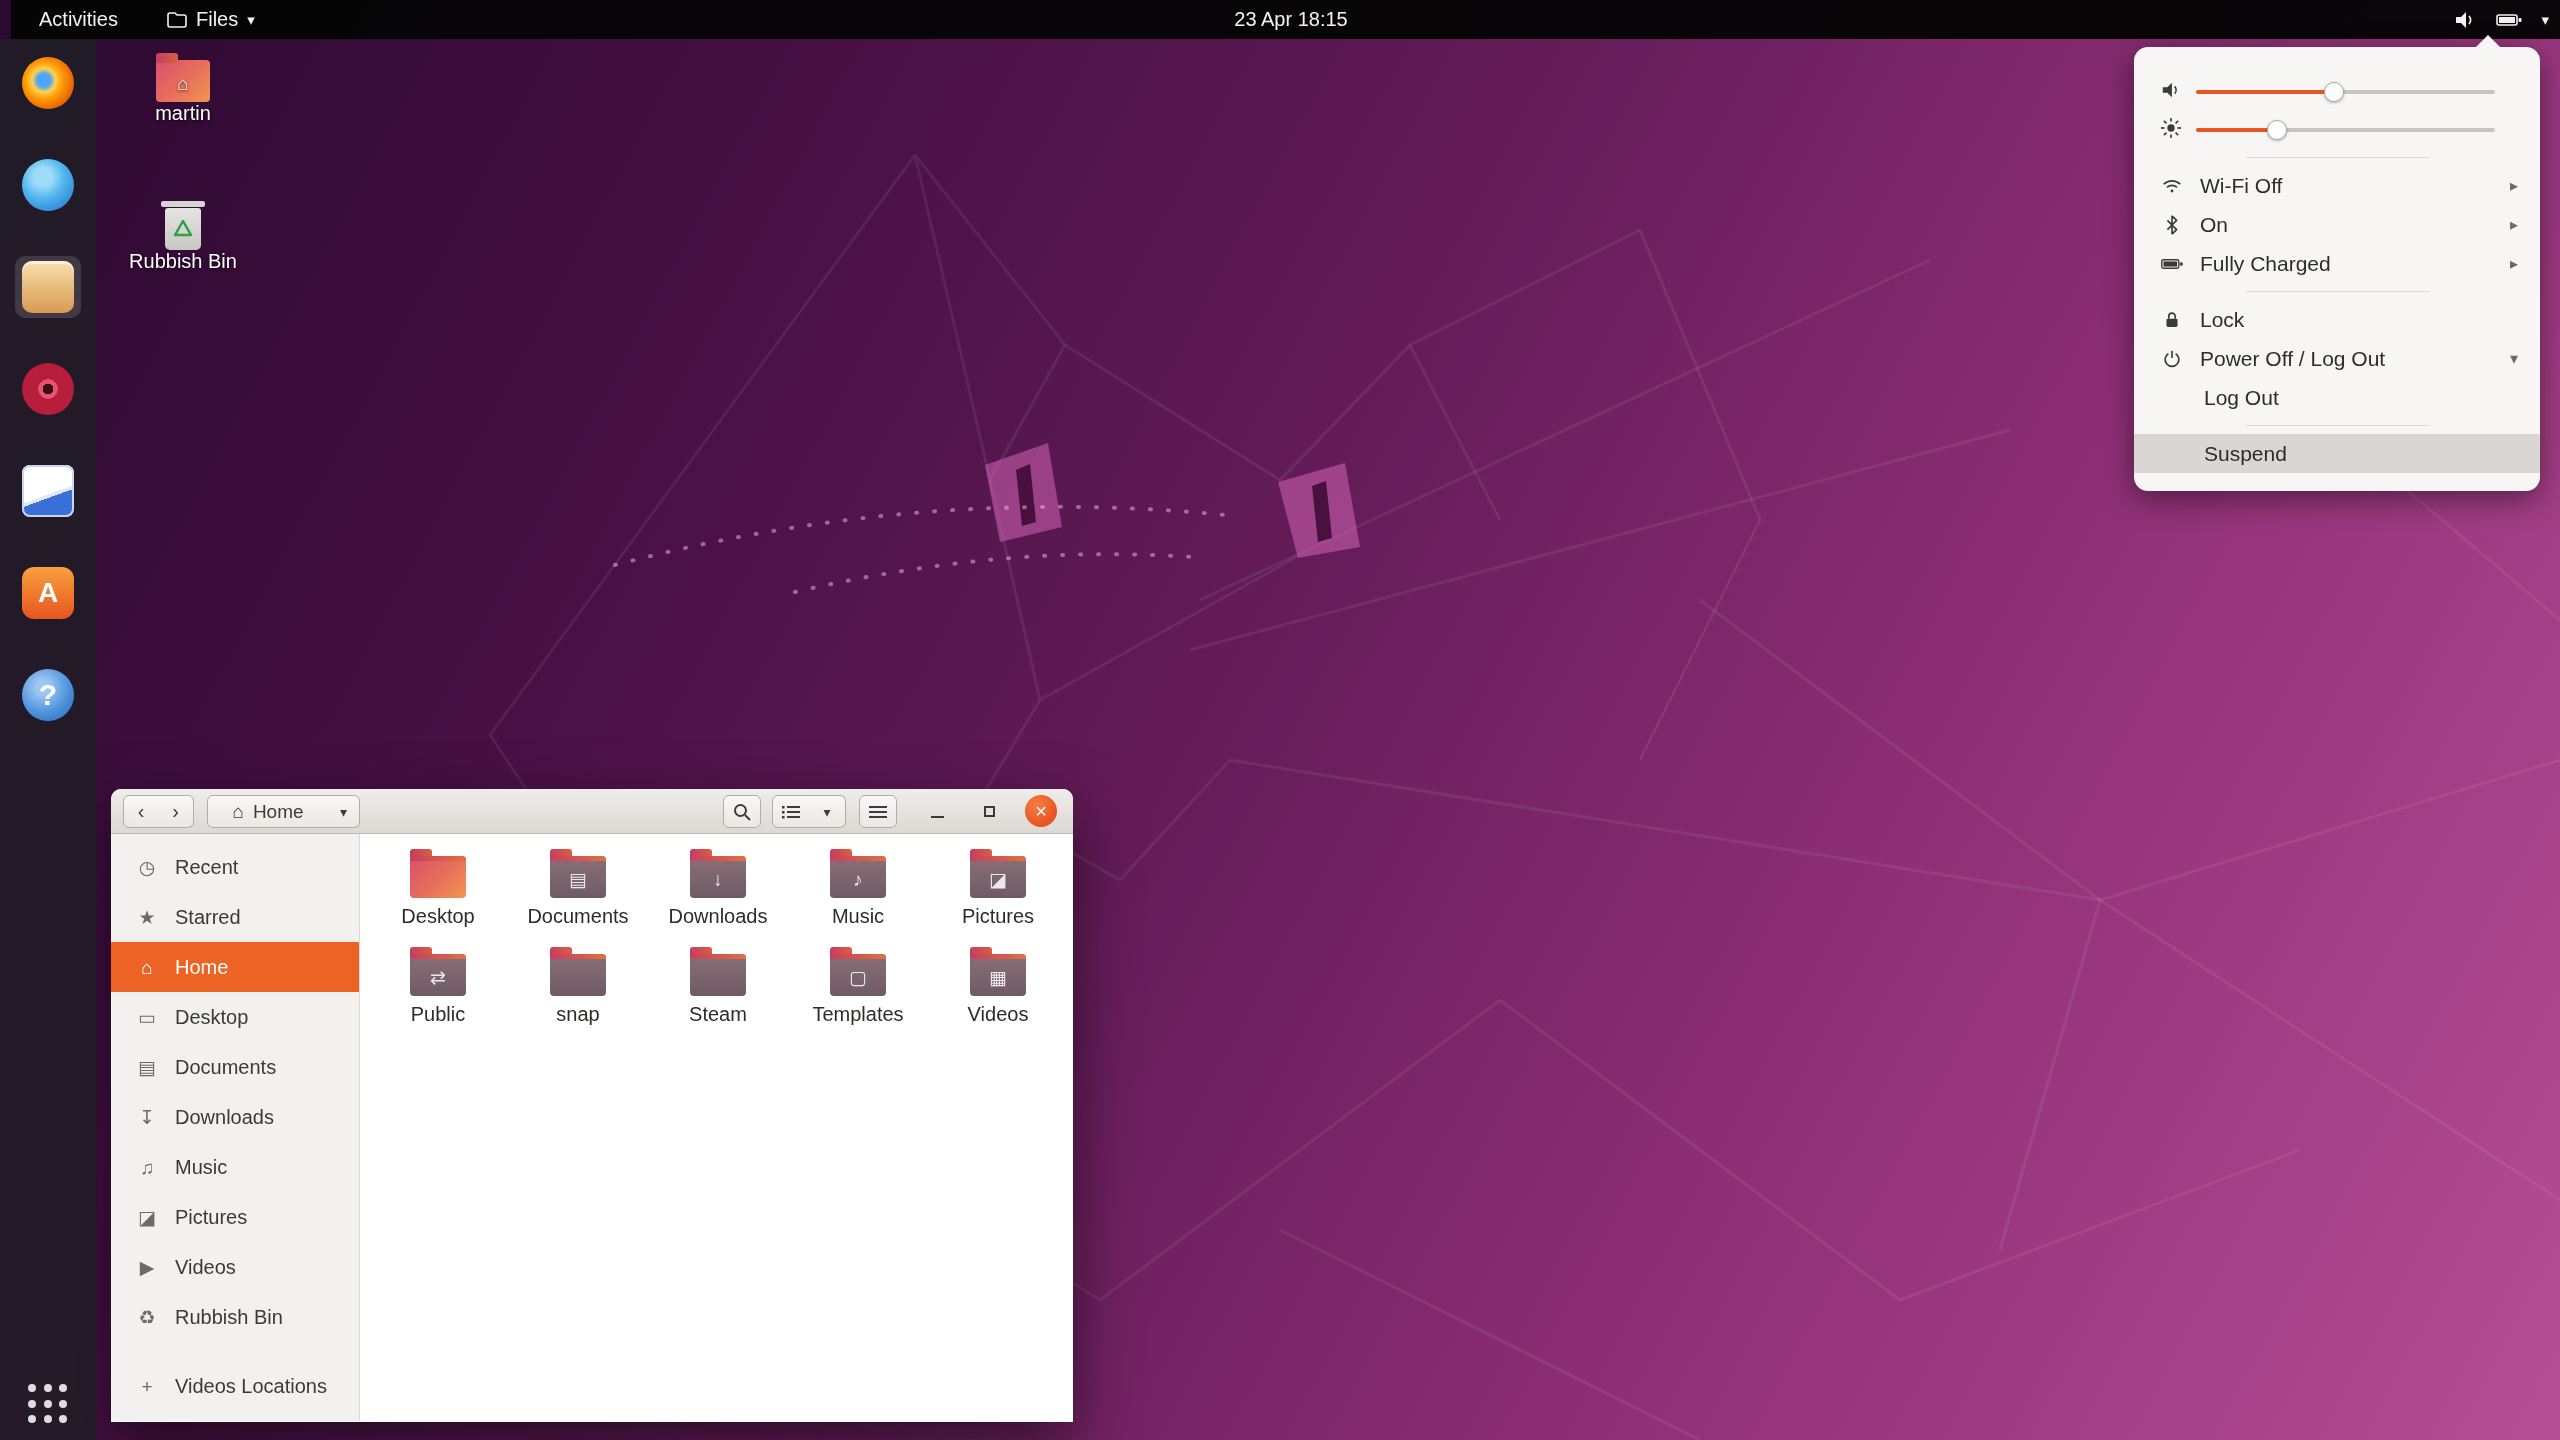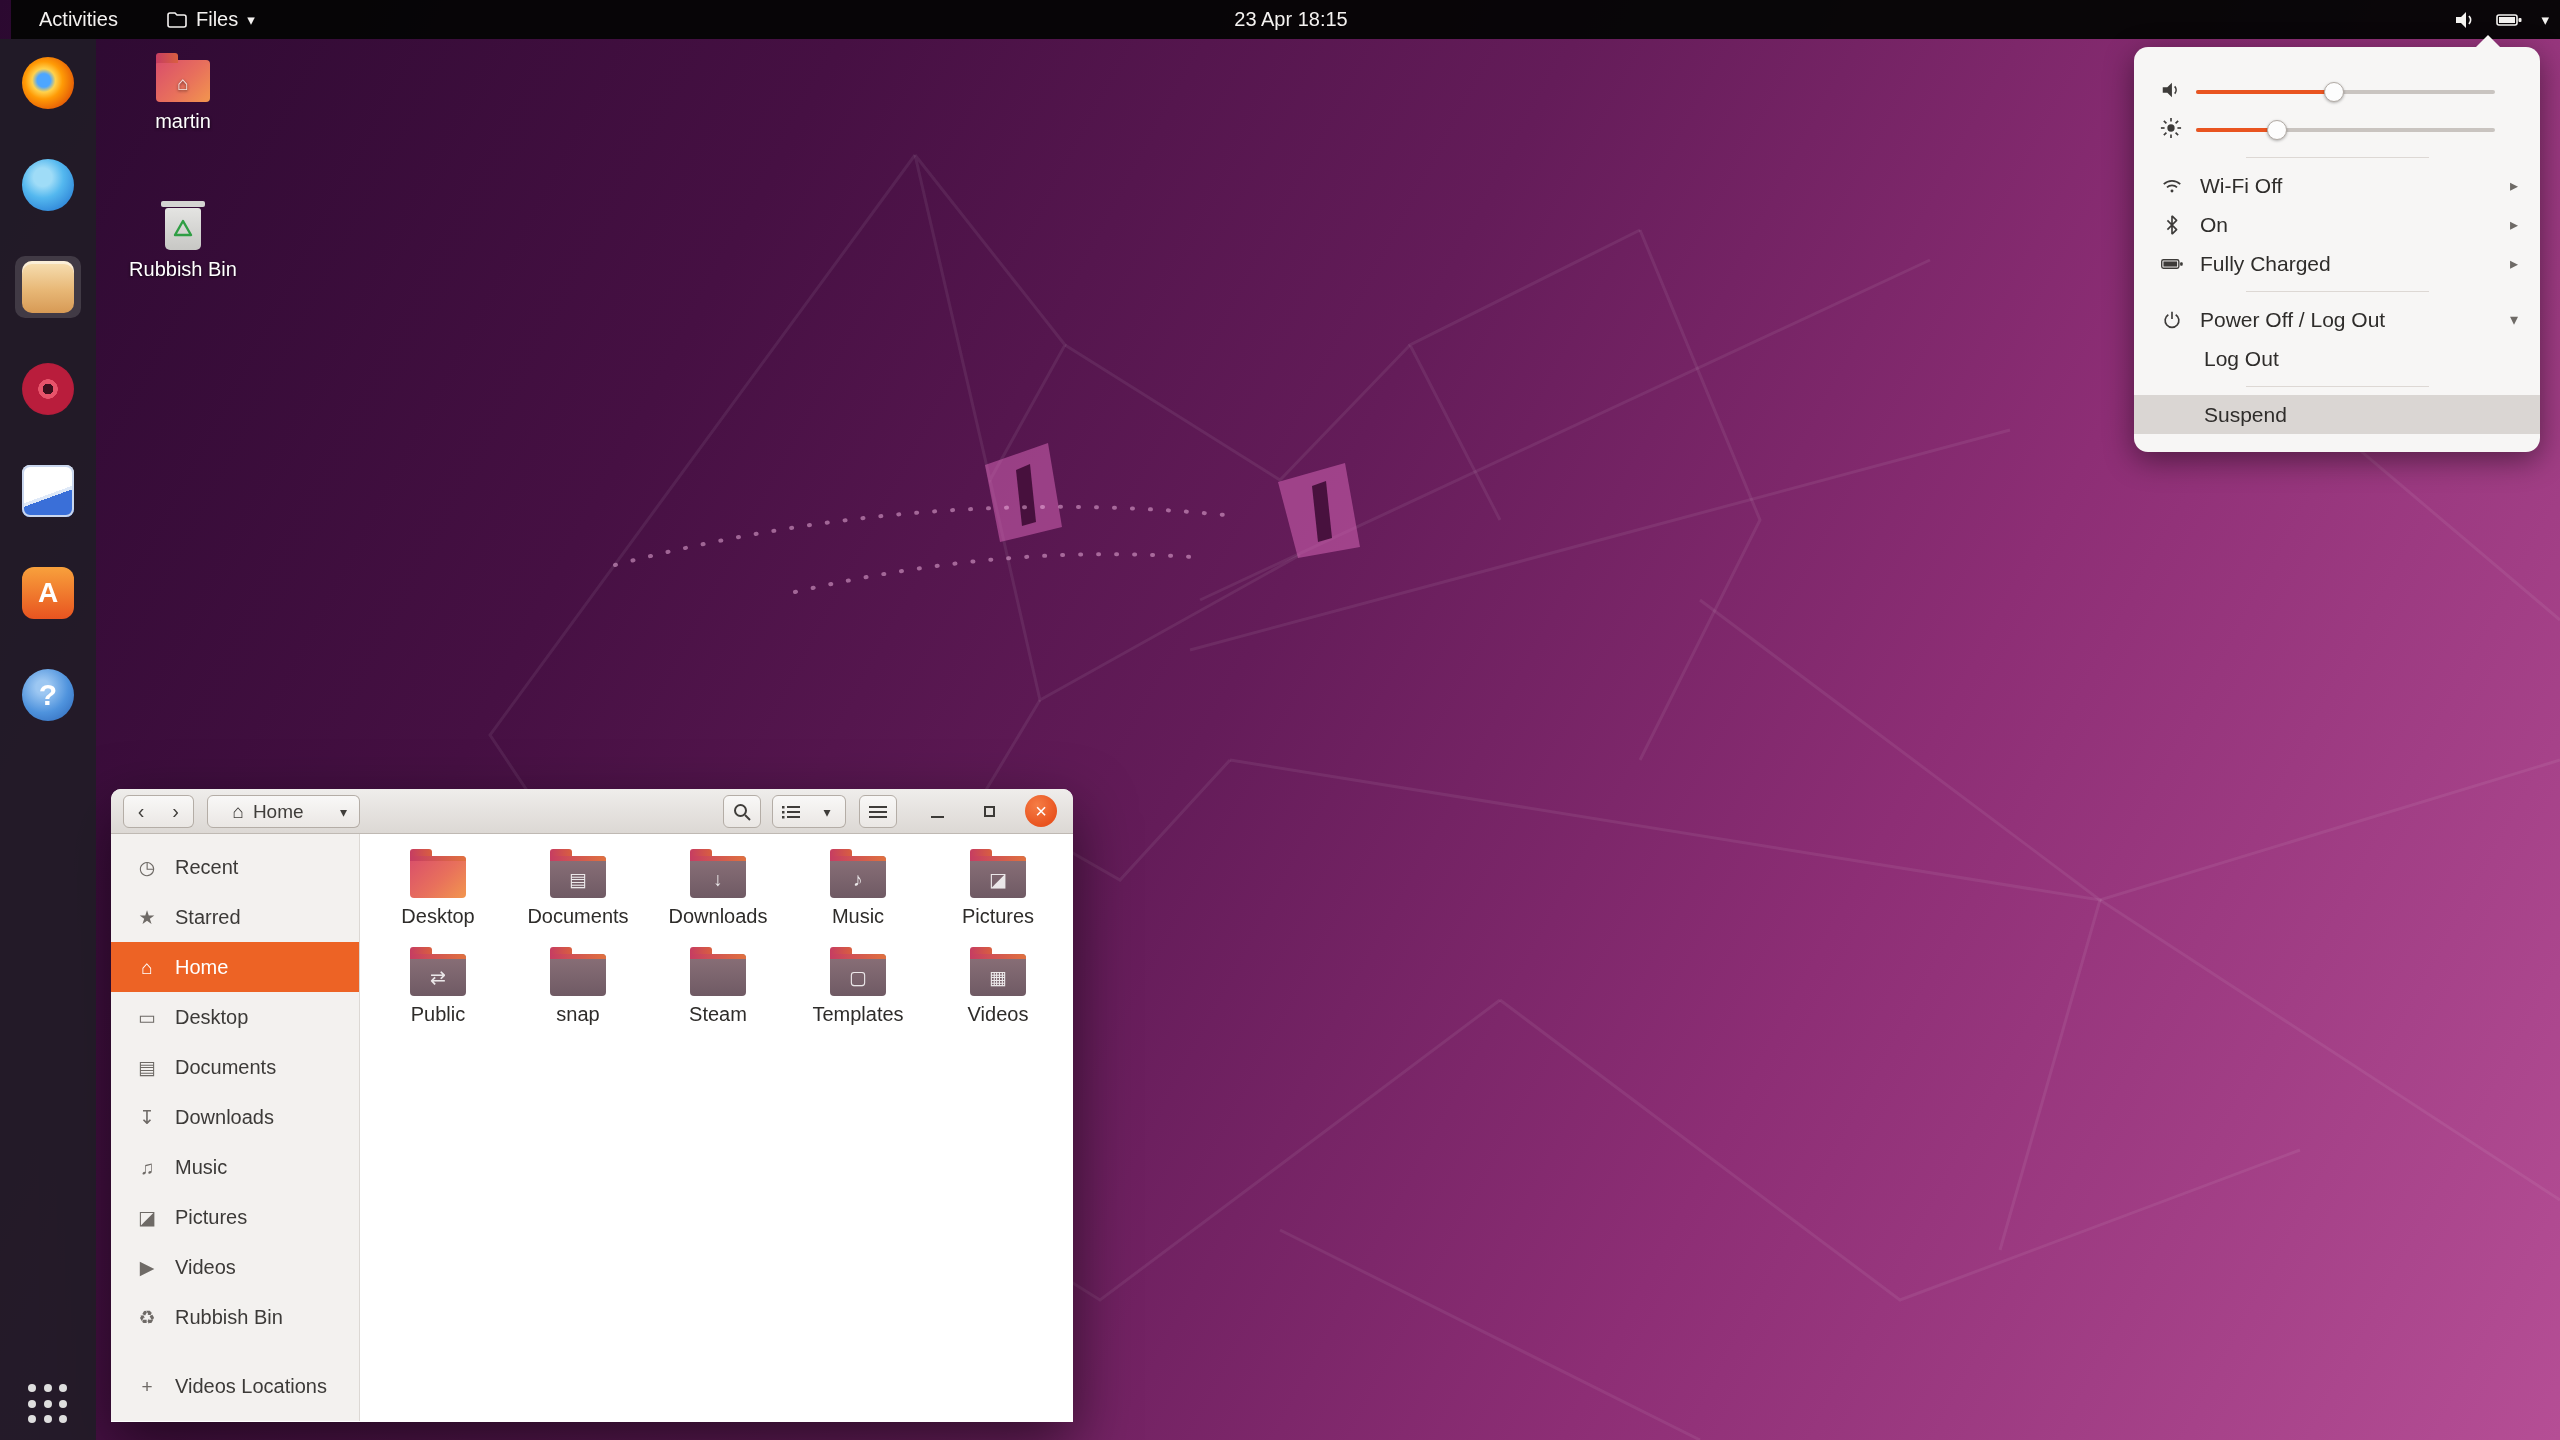--- a/index.html
+++ b/index.html
@@ -41,21 +41,21 @@
      display:flex;align-items:center;justify-content:center;color:#fff;font-size:28px;font-weight:bold; }
   .di-help { background:radial-gradient(circle at 40% 35%, #9cc7f2 0 15%, #4f93dd 55%, #2b63b5 100%);
      display:flex;align-items:center;justify-content:center;color:#fff;font-size:30px;font-weight:bold; }
   .app-grid { position:absolute; bottom:16px; left:28px; width:40px; height:40px;
      display:grid; grid-template-columns:repeat(3,1fr); gap:7px; }
   .app-grid i { width:8px; height:8px; border-radius:50%; background:#dedede; }
 
   
   .desk-icon { position:absolute; width:110px; text-align:center; color:#fff; font-size:20px;
      text-shadow:0 1px 3px rgba(0,0,0,.8); z-index:5; }
-  .desk-icon .lbl { margin-top:8px; display:block; }
+  .desk-icon .lbl { display:block; }
   .fold { width:56px; height:42px; border-radius:4px; position:relative; margin:8px auto 0;
      background:linear-gradient(180deg,#8a7078 0%,#6f5a64 100%);
      display:flex; align-items:center; justify-content:center; }
   .fold::before { content:""; position:absolute; top:-7px; left:0; width:22px; height:10px;
      border-radius:3px 3px 0 0; background:linear-gradient(90deg,#c63d62,#d95f3f); }
   .fold .stripe { position:absolute; top:0; left:0; right:0; height:5px;
      border-radius:4px 4px 0 0; background:linear-gradient(90deg,#c63d62,#e0713f); }
   .fold.gradient { background:linear-gradient(135deg,#d94e6b 0%,#e8705c 55%,#f2964e 100%); }
   .fold .emblem { color:rgba(255,255,255,.85); font-size:19px; line-height:1; position:relative; top:2px; }
   .bin { width:36px; height:42px; margin:10px auto 0; background:linear-gradient(180deg,#e4e4e2,#c7c7c4);
@@ -497,20 +497,29 @@
           </svg>
       </span>
       <span class="lbl">Fully Charged</span>
       <span class="chev glyph">▸</span>
     </div>
 
     <div class="sm-sep"></div>
 
     <div class="mr">
       <span class="mi">
+        <svg width="22" height="22" viewBox="0 0 24 24">
+            <rect x="6" y="10.5" width="12" height="9" rx="1.5" fill="#3d3b39"></rect>
+            <path d="M8.5 10.5 v-2.5 a3.5 3.5 0 0 1 7 0 v2.5" fill="none" stroke="#3d3b39" stroke-width="1.8"></path>
+          </svg>
+      </span>
+      <span class="lbl">Lock</span>
+    </div>
+    <div class="mr">
+      <span class="mi">
         <svg width="22" height="22" viewBox="0 0 24 24" fill="none" stroke="#3d3b39" stroke-width="1.8">
             <path d="M8 6.2 a7.5 7.5 0 1 0 8 0"></path>
             <line x1="12" y1="3" x2="12" y2="11"></line>
           </svg>
       </span>
       <span class="lbl">Power Off / Log Out</span>
       <span class="chev glyph">▾</span>
     </div>
     <div class="mr noicon">
       <span class="lbl">Log Out</span>

